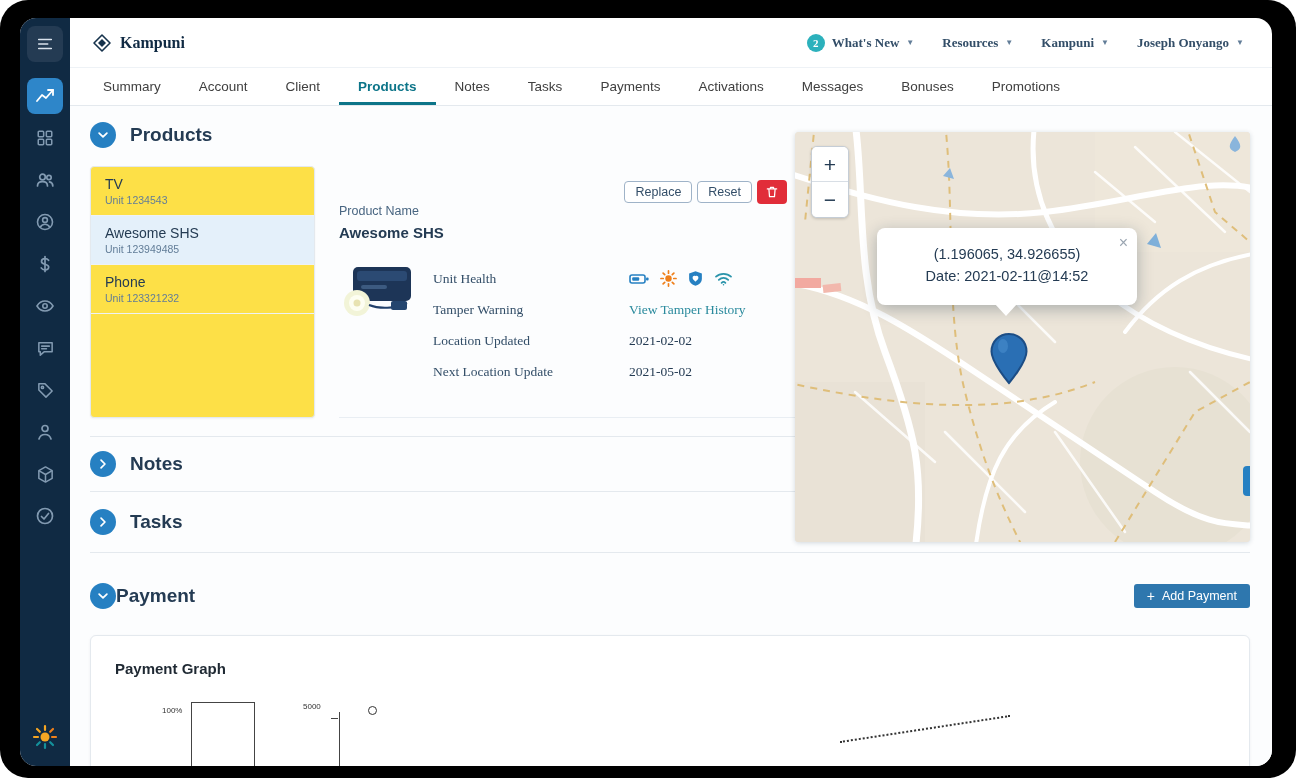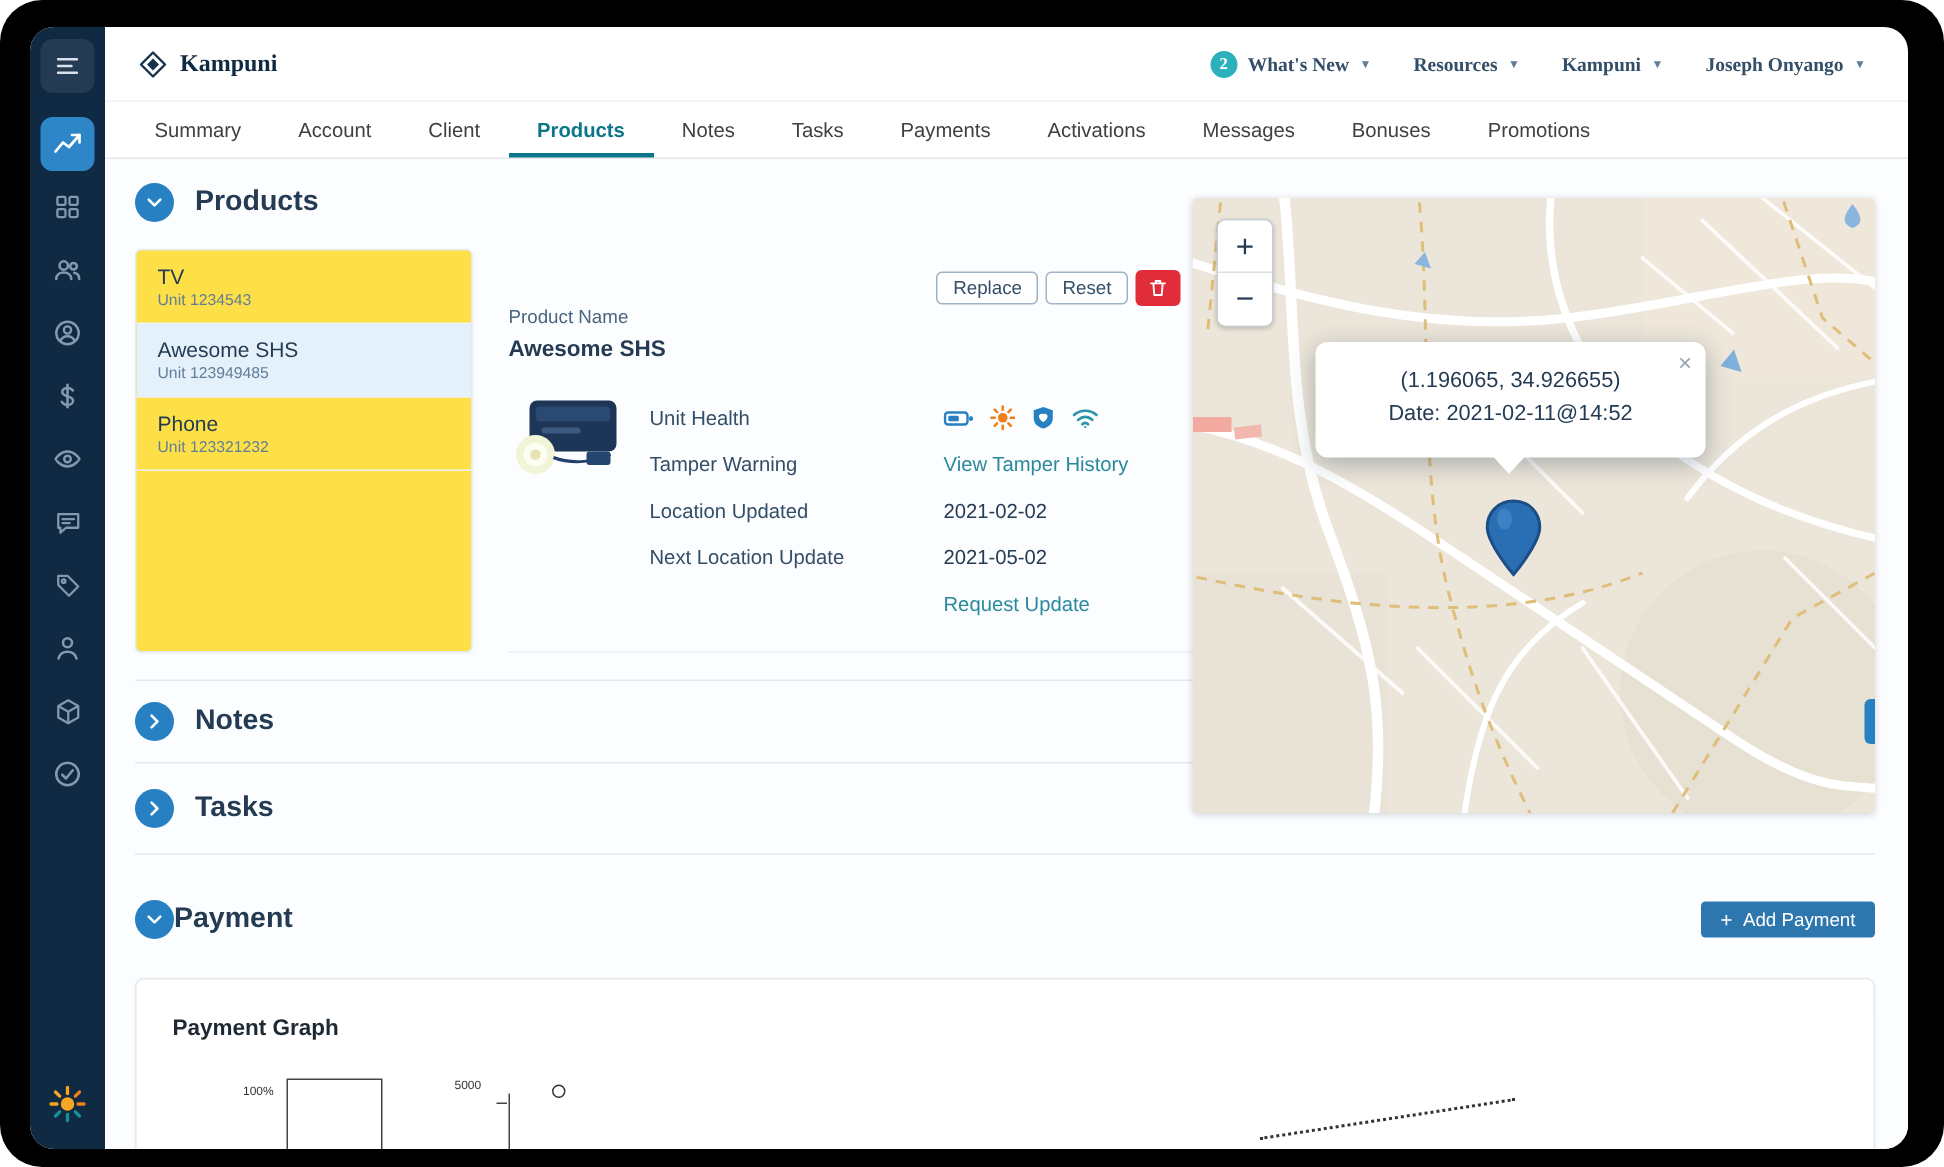--- a/index.html
+++ b/index.html
@@ -82,21 +82,21 @@
   .btn-outline {
     padding: 3px 10px; font-family: inherit; font-size: 12.5px; color: #334e68;
     background: #fff; border: 1px solid #9fb3c8; border-radius: 4px; cursor: pointer;
   }
   .btn-danger {
     width: 30px; height: 24px; background: #e12d39; border: none; border-radius: 4px;
     display: flex; align-items: center; justify-content: center; cursor: pointer;
   }
   .name-label { font-size: 12.5px; color: #486581; margin-top: 38px; }
   .name-value { font-size: 15px; font-weight: bold; color: #243b53; margin-top: 6px; }
-  .detail-grid { display: flex; margin-top: 22px; }
+  .detail-grid { display: flex; margin-top: 22px; font-family: Liberation Serif, serif; }
   .product-img { flex-shrink: 0; }
   .detail-rows { margin-left: 18px; flex: 1; }
   .d-row { display: flex; align-items: center; height: 31px; }
   .d-label { width: 196px; font-size: 13.5px; color: #334e68; }
   .d-value { font-size: 13.5px; color: #243b53; text-align: center; }
   .link { background: none; border: none; font-family: inherit; font-size: 13.5px; color: #2a8a9d; cursor: pointer; padding: 0; }
   .health-icons { display: flex; gap: 10px; align-items: center; }
   
   .row-section { display: flex; align-items: center; gap: 14px; padding: 14px 0; border-bottom: 1px solid #e4e9ee; }
   .row-section.tall { padding: 17px 0; }
@@ -389,24 +389,20 @@
                 <button class="link">View Tamper History</button>
               </div>
               <div class="d-row">
                 <span class="d-label">Location Updated</span>
                 <span class="d-value">2021-02-02</span>
               </div>
               <div class="d-row">
                 <span class="d-label">Next Location Update</span>
                 <span class="d-value">2021-05-02</span>
               </div>
-              <div class="d-row">
-                <span class="d-label"></span>
-                <button class="link">Request Update</button>
-              </div>
             </div>
           </div>
         </div>
       </div>
 
       <div class="row-section">
         <button class="sec-circle">
           <svg width="14" height="14" viewBox="0 0 18 18" fill="none" stroke="#fff" stroke-width="2.2" stroke-linecap="round" stroke-linejoin="round">
               <path d="M6.5 4l5 5-5 5"></path>
             </svg>

